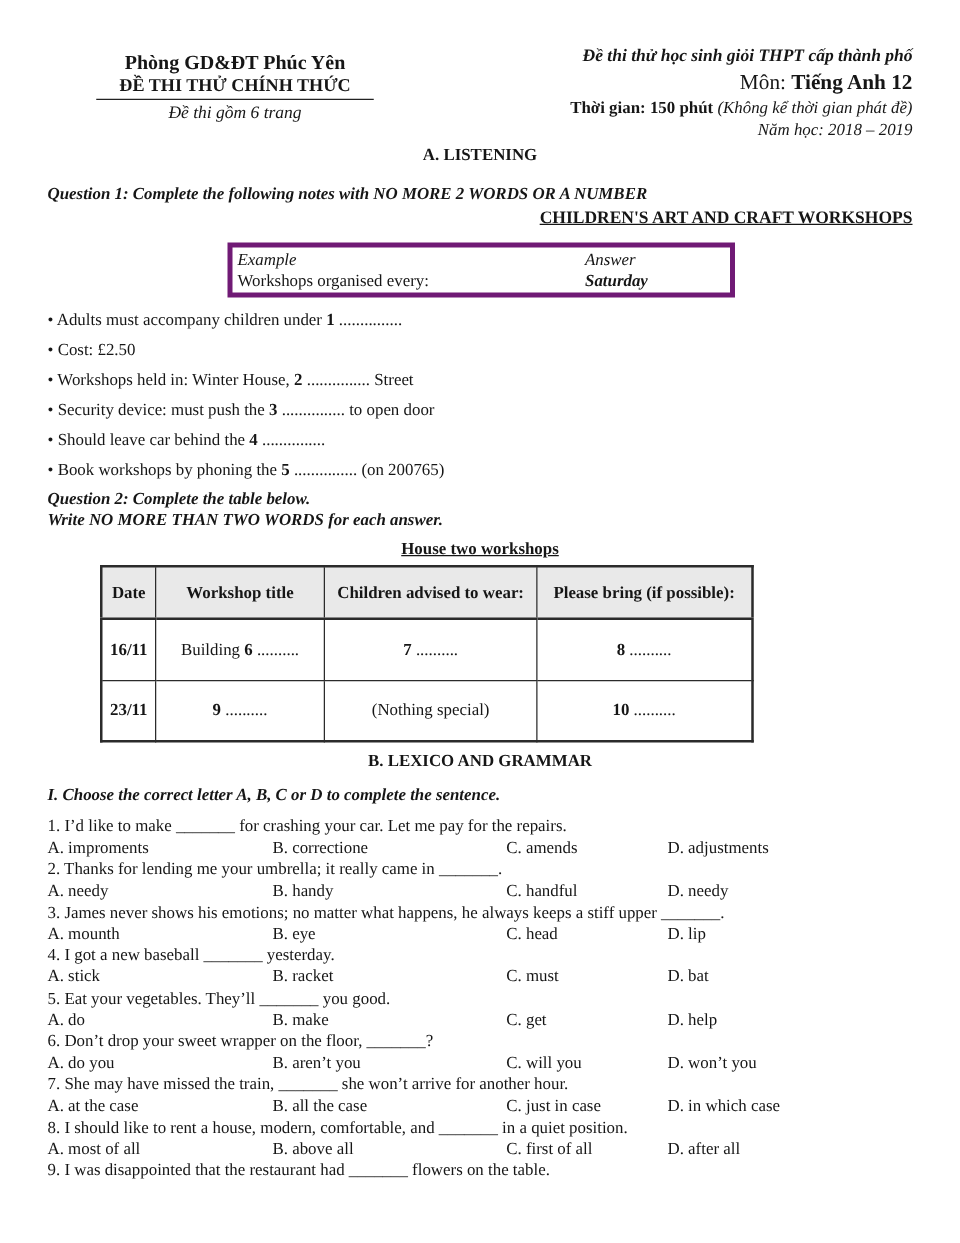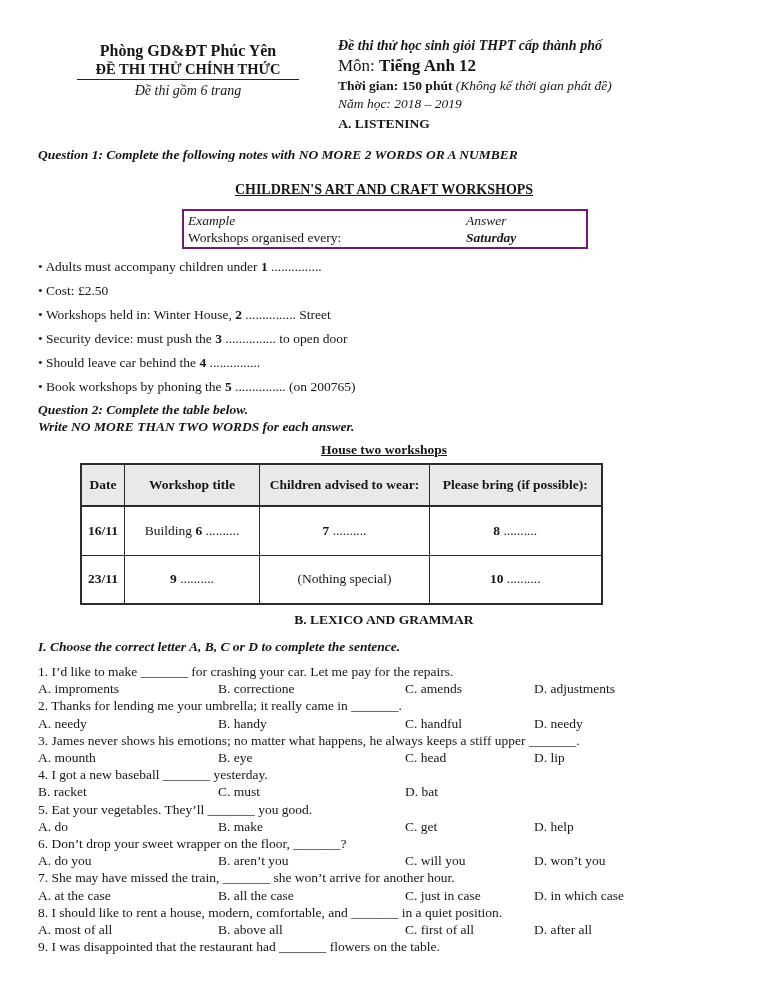--- a/index.html
+++ b/index.html
@@ -11,31 +11,31 @@
   }
   .b{font-weight:bold}.i{font-style:italic}.bi{font-weight:bold;font-style:italic}
 
   
   .header{display:flex}
   .header-left{width:300px;text-align:center;padding-top:5px}
   .hl1{font-size:16px;font-weight:bold;line-height:19px}
   .hl2{font-size:14.5px;font-weight:bold;line-height:18px}
   .rule{border-bottom:1.3px solid #222;width:222px;margin:1px auto 2px}
   .hl3{font-style:italic;font-size:14px;line-height:17px}
-  .header-right{flex:1;text-align:left}
+  .header-right{flex:1;text-align:right}
   .hr1{font-weight:bold;font-style:italic;font-size:14px;line-height:19px}
   .hr2{font-size:17px;line-height:22px}
   .hr3{font-size:13.5px;line-height:18px}
   .hr4{font-style:italic;font-size:13.5px;line-height:18px}
 
   .section-a{ text-align:center;font-weight:bold;margin-top:2px;line-height:18px }
   .q1-instr{ font-weight:bold;font-style:italic;margin-top:13px;line-height:17px }
-  .workshop-title{ text-align:center;font-weight:bold;text-decoration:underline;margin-top:18px;font-size:14px;line-height:18px }
+  .workshop-title{ text-align:right;font-weight:bold;text-decoration:underline;margin-top:3px;font-size:14px;line-height:18px }
 
-  .example-box{ margin:10px 0 0 144px;width:406px;box-sizing:border-box;border:2px solid #701a75;padding:1px 4px }
+  .example-box{ margin:10px 0 0 144px;width:406px;box-sizing:border-box;border:4px solid #701a75;padding:1px 4px }
   .ex-row{ display:grid;grid-template-columns:278px 1fr;line-height:17px }
 
   .notes{ margin-top:9px }
   .note{ line-height:17px;margin-bottom:7px }
 
   .q2-instr{ font-weight:bold;font-style:italic;line-height:16.5px }
 
   .tbl-title{ text-align:center;margin-top:6px;font-weight:bold;text-decoration:underline;line-height:18px }
 
   table.workshops{ border-collapse:collapse;margin:4px 0 0 42px;border:2px solid #2b2b2b }
@@ -145,20 +145,21 @@
     </div>
     <div class="qline">3. James never shows his emotions; no matter what happens, he always keeps a stiff upper _______.</div>
     <div class="opts">
       <span>A. mounth</span>
         <span>B. eye</span>
         <span>C. head</span>
         <span>D. lip</span>
     </div>
     <div class="qline">4. I got a new baseball _______ yesterday.</div>
     <div class="opts">
+      <span>A. stick</span>
         <span>B. racket</span>
         <span>C. must</span>
         <span>D. bat</span>
     </div>
     <div class="qline">5. Eat your vegetables. They’ll _______ you good.</div>
     <div class="opts">
       <span>A. do</span>
         <span>B. make</span>
         <span>C. get</span>
         <span>D. help</span>

